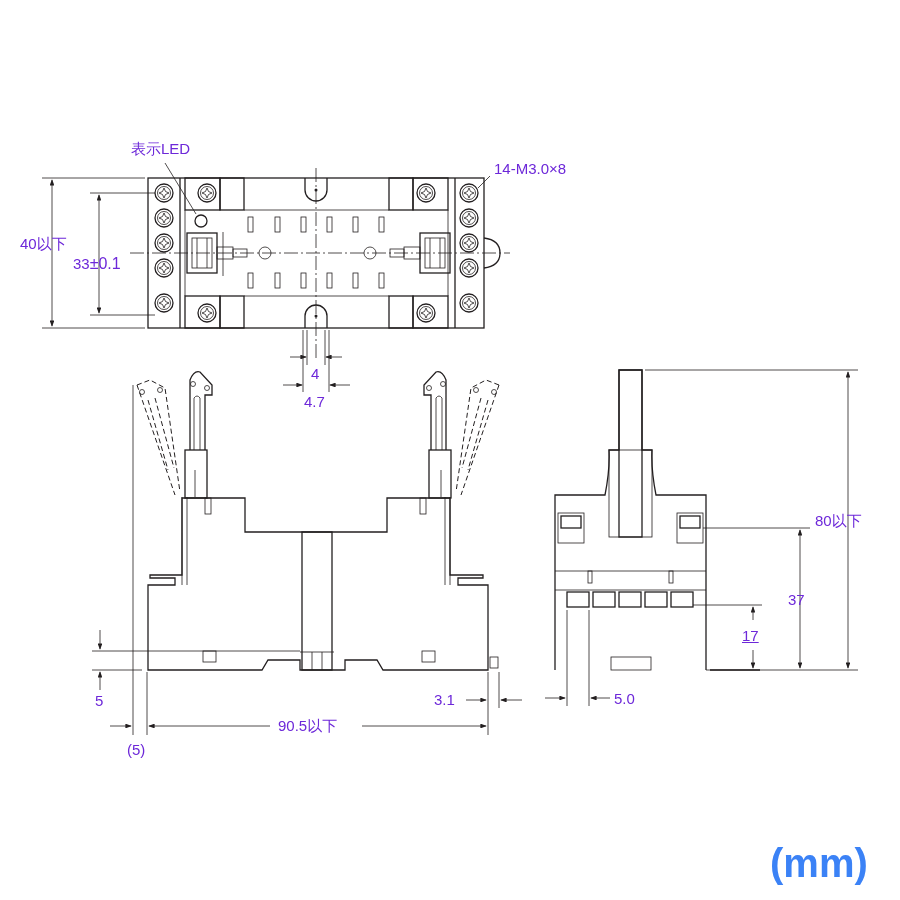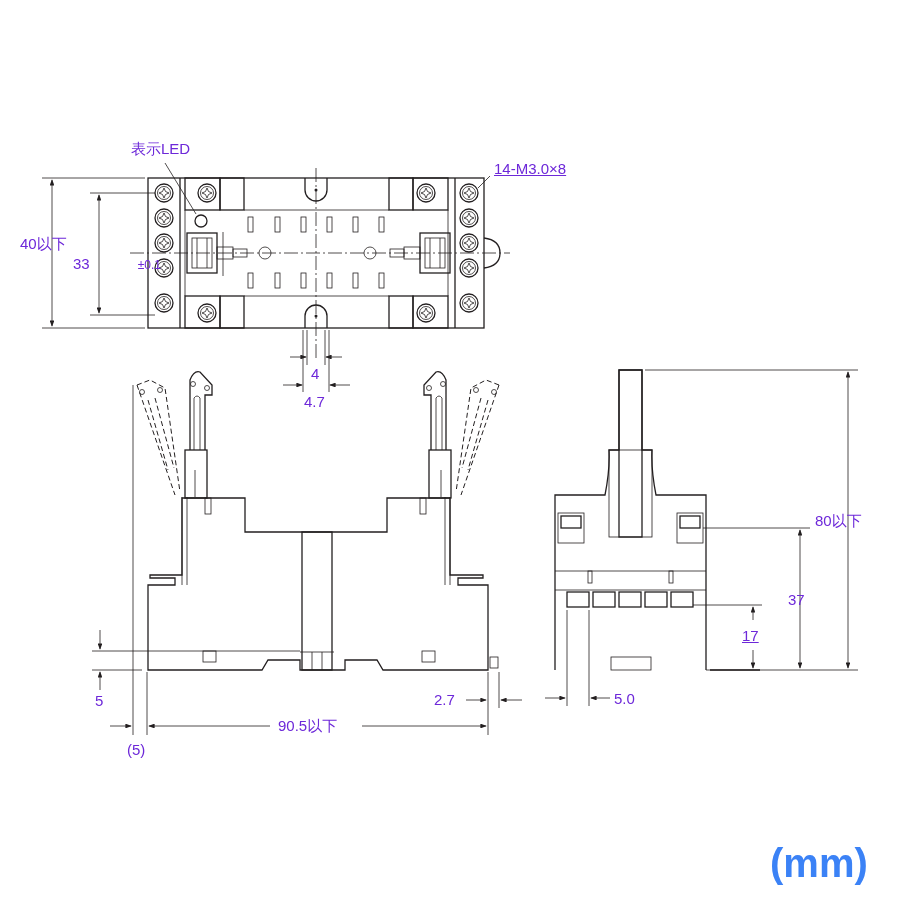--- a/index.html
+++ b/index.html
@@ -5,21 +5,21 @@
   html, body { margin: 0; padding: 0; background: #ffffff; }
   body { width: 900px; height: 900px; position: relative; overflow: hidden; font-family: "Liberation Sans", sans-serif; }
   svg { position: absolute; left: 0; top: 0; }
   .ln { stroke: #231f20; stroke-width: 1.3; fill: none; }
   .thin { stroke: #231f20; stroke-width: 0.8; fill: none; }
   .dash { stroke: #231f20; stroke-width: 1; fill: none; stroke-dasharray: 5 3; }
   .chain { stroke: #231f20; stroke-width: 0.8; fill: none; stroke-dasharray: 14 3 2 3; }
   .dim { stroke: #231f20; stroke-width: 0.8; fill: none; }
   .lbl { position: absolute; color: #6d28d9; font-size: 15px; white-space: nowrap; line-height: 1; }
   .unit { position: absolute; color: #3b82f6; font-size: 40px; font-weight: bold; line-height: 1; }
-  .sub { font-size: 12px; margin-left: 48px; }
+  .sub { font-size: 16px; }
 </style>
 </head>
 <body>
 
 <svg width="900" height="900" viewBox="0 0 900 900">
   <defs>
     <marker id="arr" markerWidth="8" markerHeight="6" refX="7" refY="3" orient="auto-start-reverse">
       <path d="M0,0 L8,3 L0,6 Z" fill="#231f20"></path>
     </marker>
     <g id="screw">
@@ -228,29 +228,29 @@
     <line x1="753" y1="607" x2="753" y2="620" class="dim" marker-start="url(#arr)"></line>
     <line x1="753" y1="650" x2="753" y2="668" class="dim" marker-end="url(#arr)"></line>
     <line x1="567" y1="610" x2="567" y2="706" class="dim"></line>
     <line x1="589" y1="610" x2="589" y2="706" class="dim"></line>
     <line x1="545" y1="698" x2="565" y2="698" class="dim" marker-end="url(#arr)"></line>
     <line x1="610" y1="698" x2="591" y2="698" class="dim" marker-end="url(#arr)"></line>
   </g>
 </svg>
 
 <div class="lbl" style="left:131px;top:141px;">表示LED</div>
-<div class="lbl" style="left:494px;top:161px;text-decoration:underline;">14-M3.0×8</div>
+<div class="lbl" style="left:494px;top:161px;">14-M3.0×8</div>
 <div class="lbl" style="left:20px;top:236px;">40以下</div>
 <div class="lbl" style="left:73px;top:256px;"><span>33</span><span class="sub">±0.1</span></div>
 <div class="lbl" style="left:311px;top:366px;">4</div>
 <div class="lbl" style="left:304px;top:394px;">4.7</div>
 
 <div class="lbl" style="left:95px;top:693px;">5</div>
 <div class="lbl" style="left:127px;top:742px;">(5)</div>
 <div class="lbl" style="left:278px;top:718px;">90.5以下</div>
-<div class="lbl" style="left:434px;top:692px;">2.7</div>
+<div class="lbl" style="left:434px;top:692px;">3.1</div>
 
 <div class="lbl" style="left:815px;top:513px;">80以下</div>
 <div class="lbl" style="left:788px;top:592px;">37</div>
 <div class="lbl" style="left:742px;top:628px;text-decoration:underline;">17</div>
 <div class="lbl" style="left:614px;top:691px;">5.0</div>
 
 <div class="unit" style="left:770px;top:843px;">(mm)</div>
 
 </body></html>

